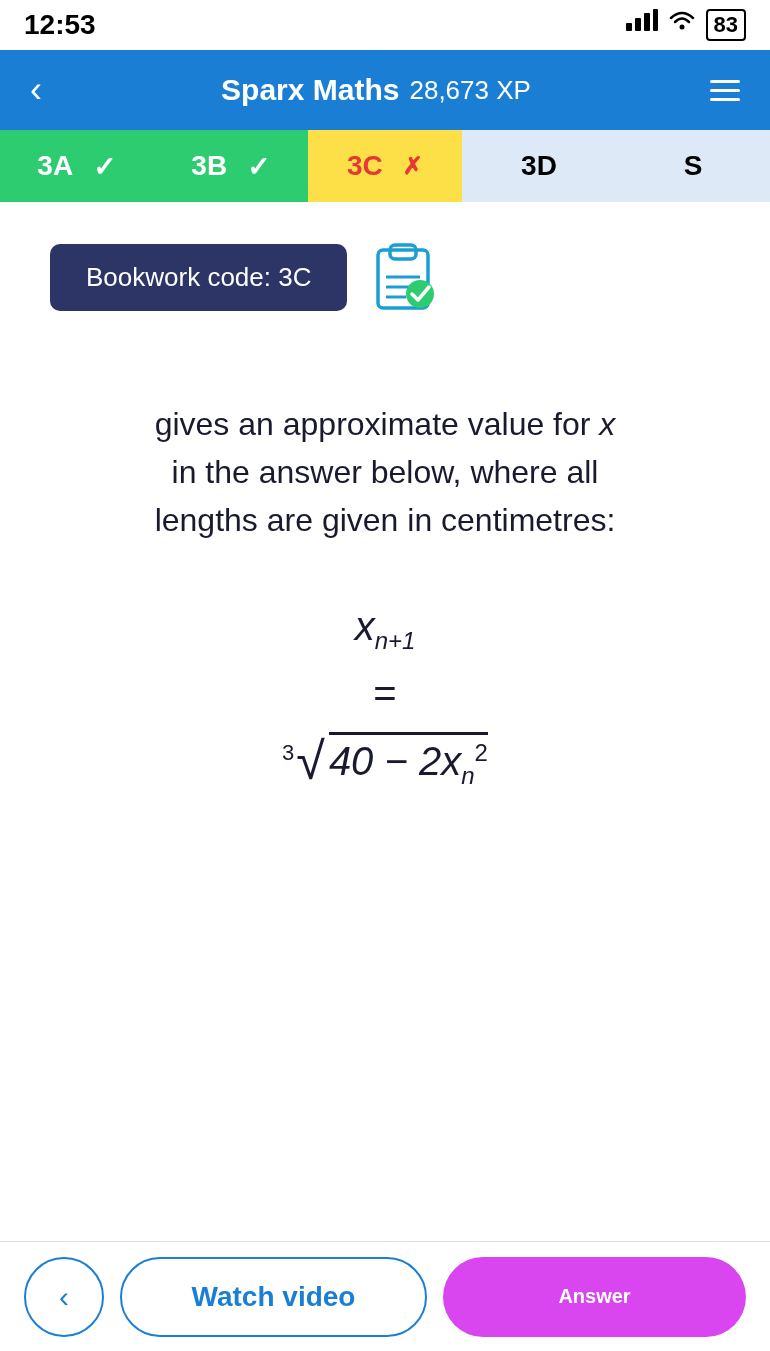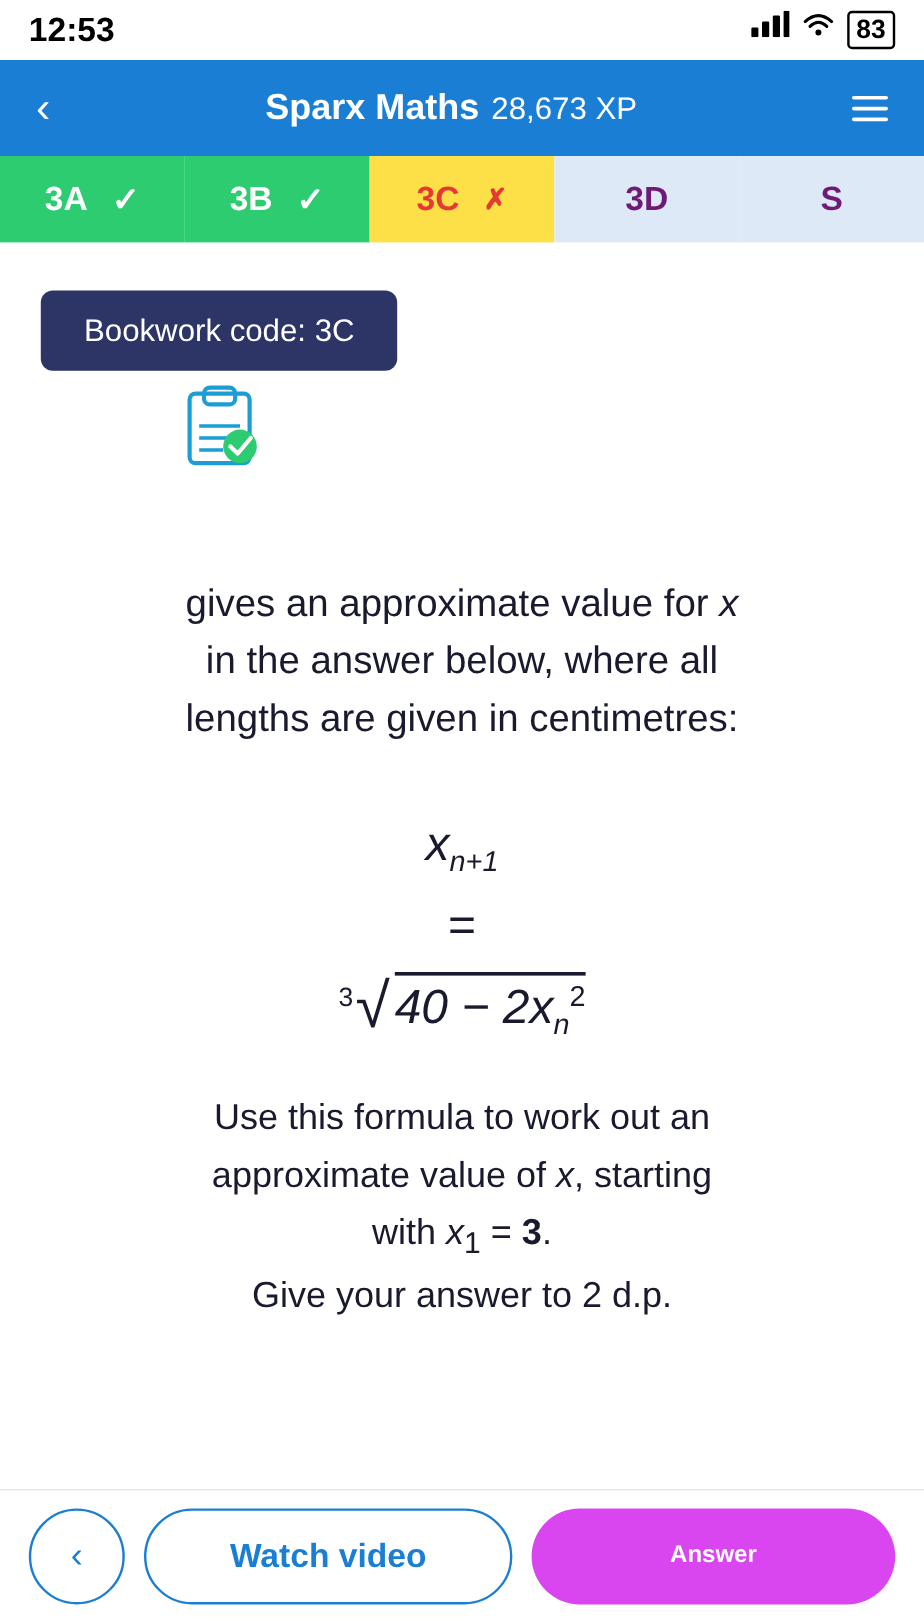--- a/index.html
+++ b/index.html
@@ -99,46 +99,45 @@
       color: #fff;
       flex: 1;
     }
     .tab-active {
       background: #fde047;
       color: #e53935;
       flex: 1;
     }
     .tab-inactive {
       background: #dde9f7;
-      color: #701a75;
+      color: #000000;
       flex: 1;
       text-align: right;
     }
     .tab-x {
       color: #e53935;
       font-size: 24px;
     }
 
     
     .main-content {
       padding: 40px 30px 0 30px;
       display: flex;
       flex-direction: column;
       align-items: center;
     }
 
     
     .bookwork-row {
       display: flex;
       align-items: center;
-      gap: 11px;
+      gap: 21px;
       margin-bottom: 40px;
       align-self: flex-start;
-      margin-left: 4px;
-      flex-direction: column;
+      margin-left: 20px;
     }
     .bookwork-badge {
       background: #2d3566;
       color: #fff;
       font-size: 26px;
       font-weight: 500;
       padding: 18px 36px;
       border-radius: 10px;
     }
     .check-icon {
@@ -354,26 +353,20 @@
       <span class="cbrt-symbol">
         <span class="cbrt-index">3</span>
         <span class="radical-sign">√</span>
         <span class="radicand">
           40 − 2x<span style="font-size:24px;vertical-align:sub;font-style:italic;">n</span><span style="font-size:24px;vertical-align:super;font-style:normal;">2</span>
         </span>
       </span>
     </div>
   </div>
 
-  <div class="sub-question">
-    <span>Use this formula to work out an</span><br>
-    <span>approximate value of <em>x</em>, starting</span><br>
-    <span>with <em>x</em><sub>1</sub> = <strong>3</strong>.</span><br>
-    <span>Give your answer to 2 d.p.</span>
-  </div>
 
 </div>
 
 <div class="bottom-bar">
   <button class="btn-back-round">
     <span>‹</span>
   </button>
   <button class="btn-watch-video">
     <span>Watch video</span>
   </button>

